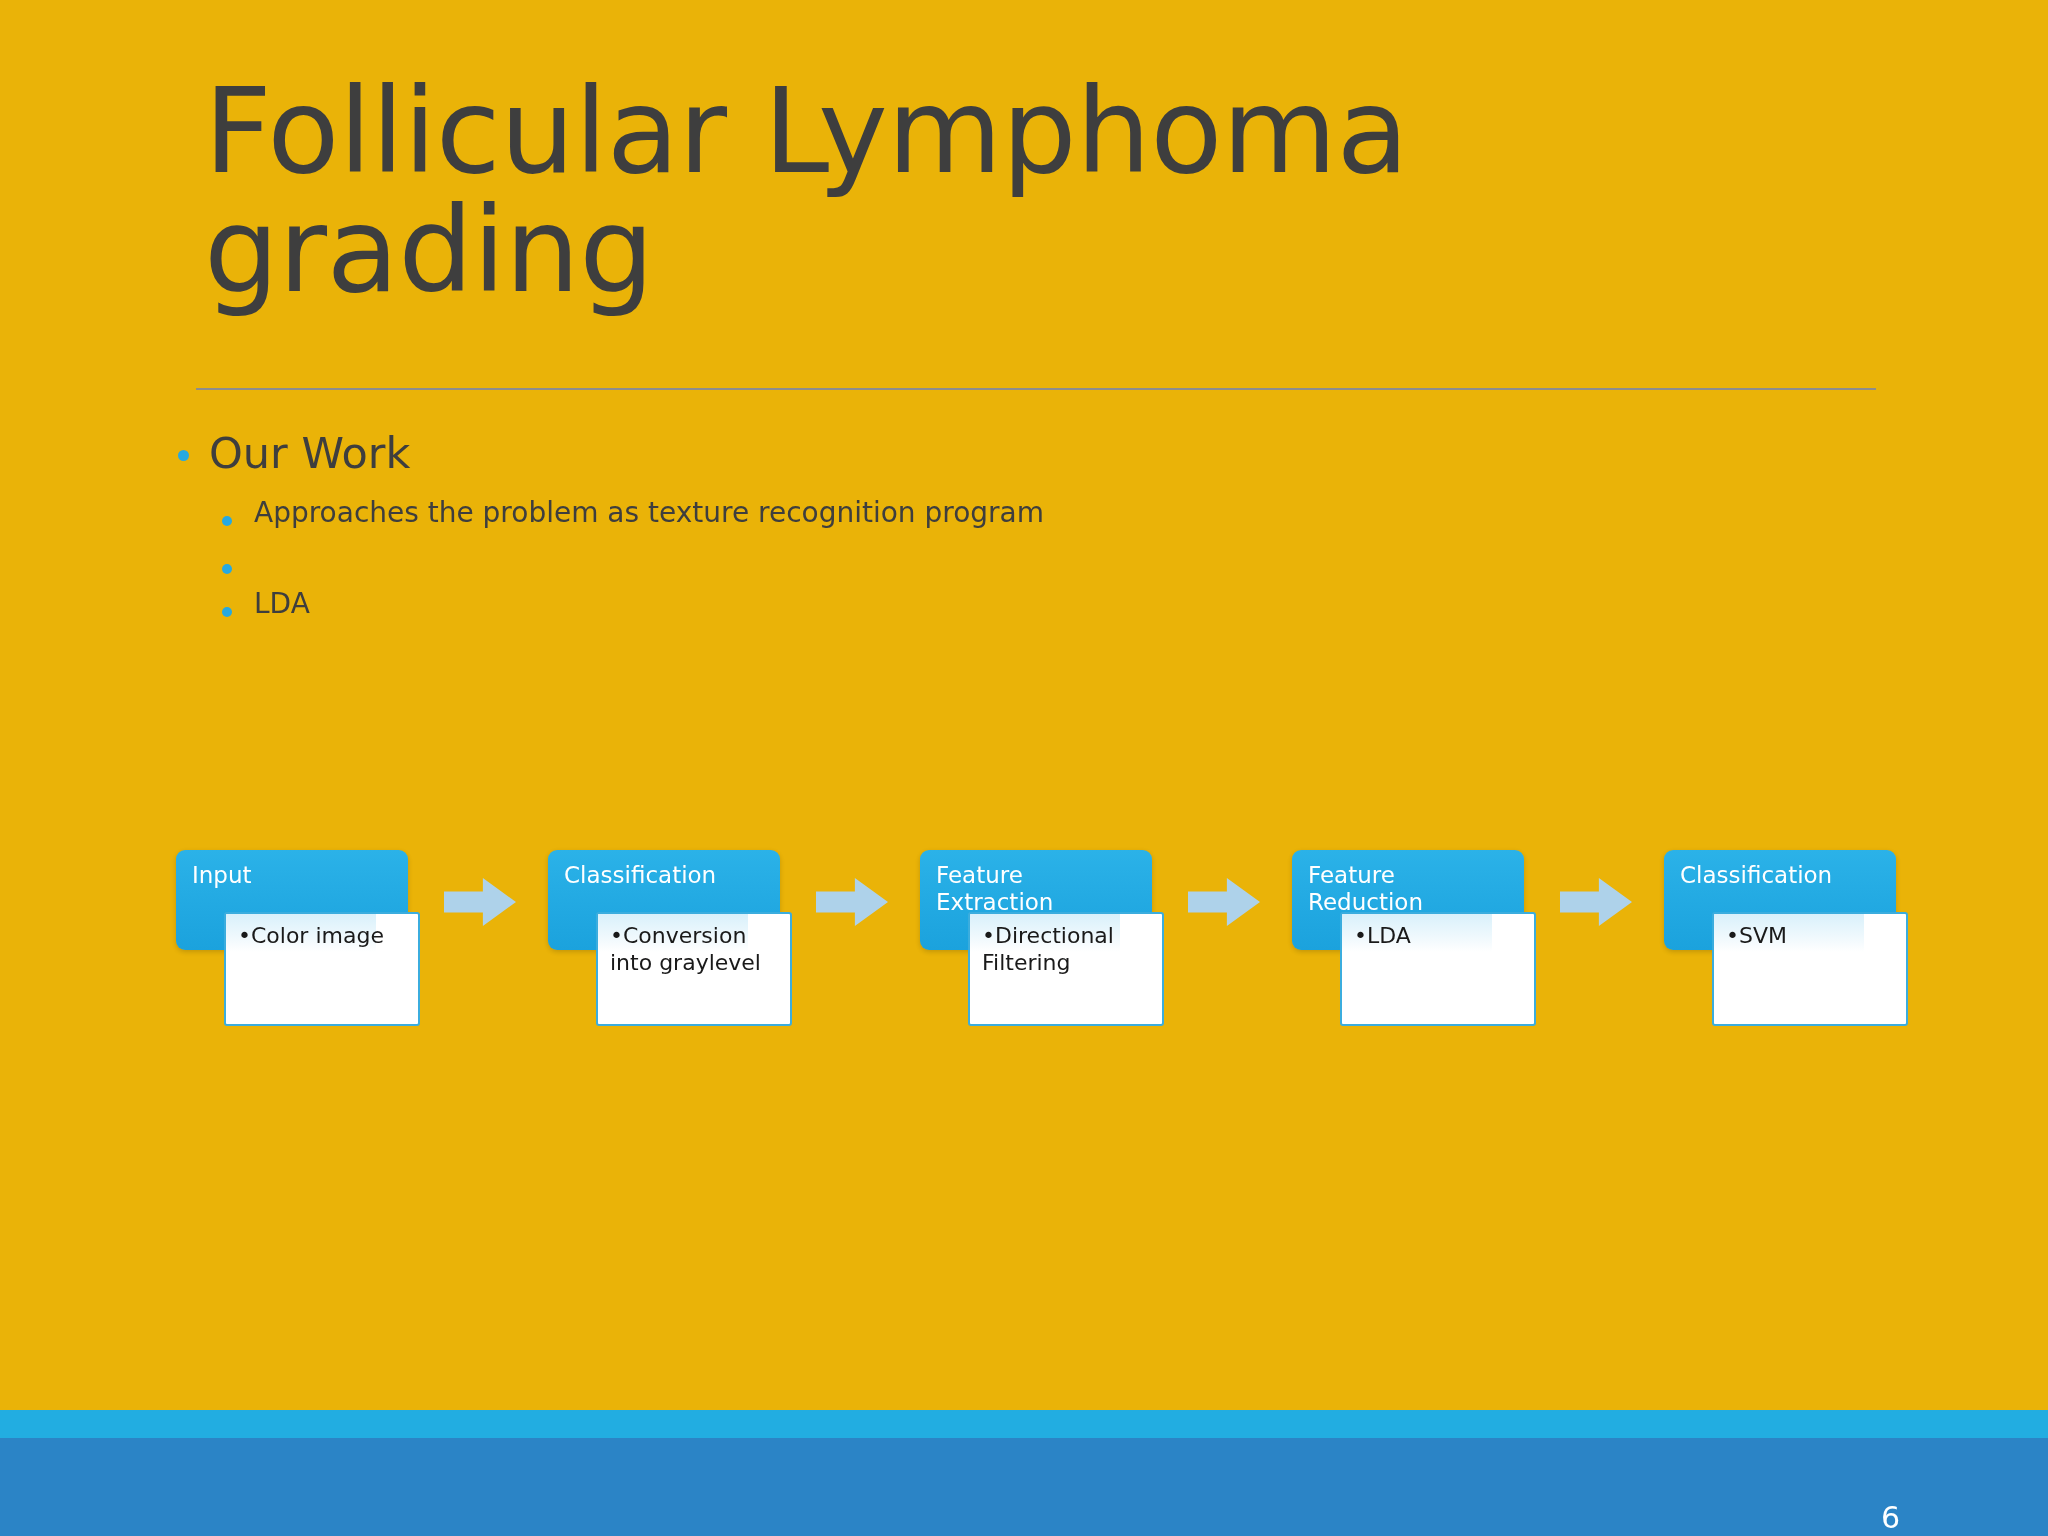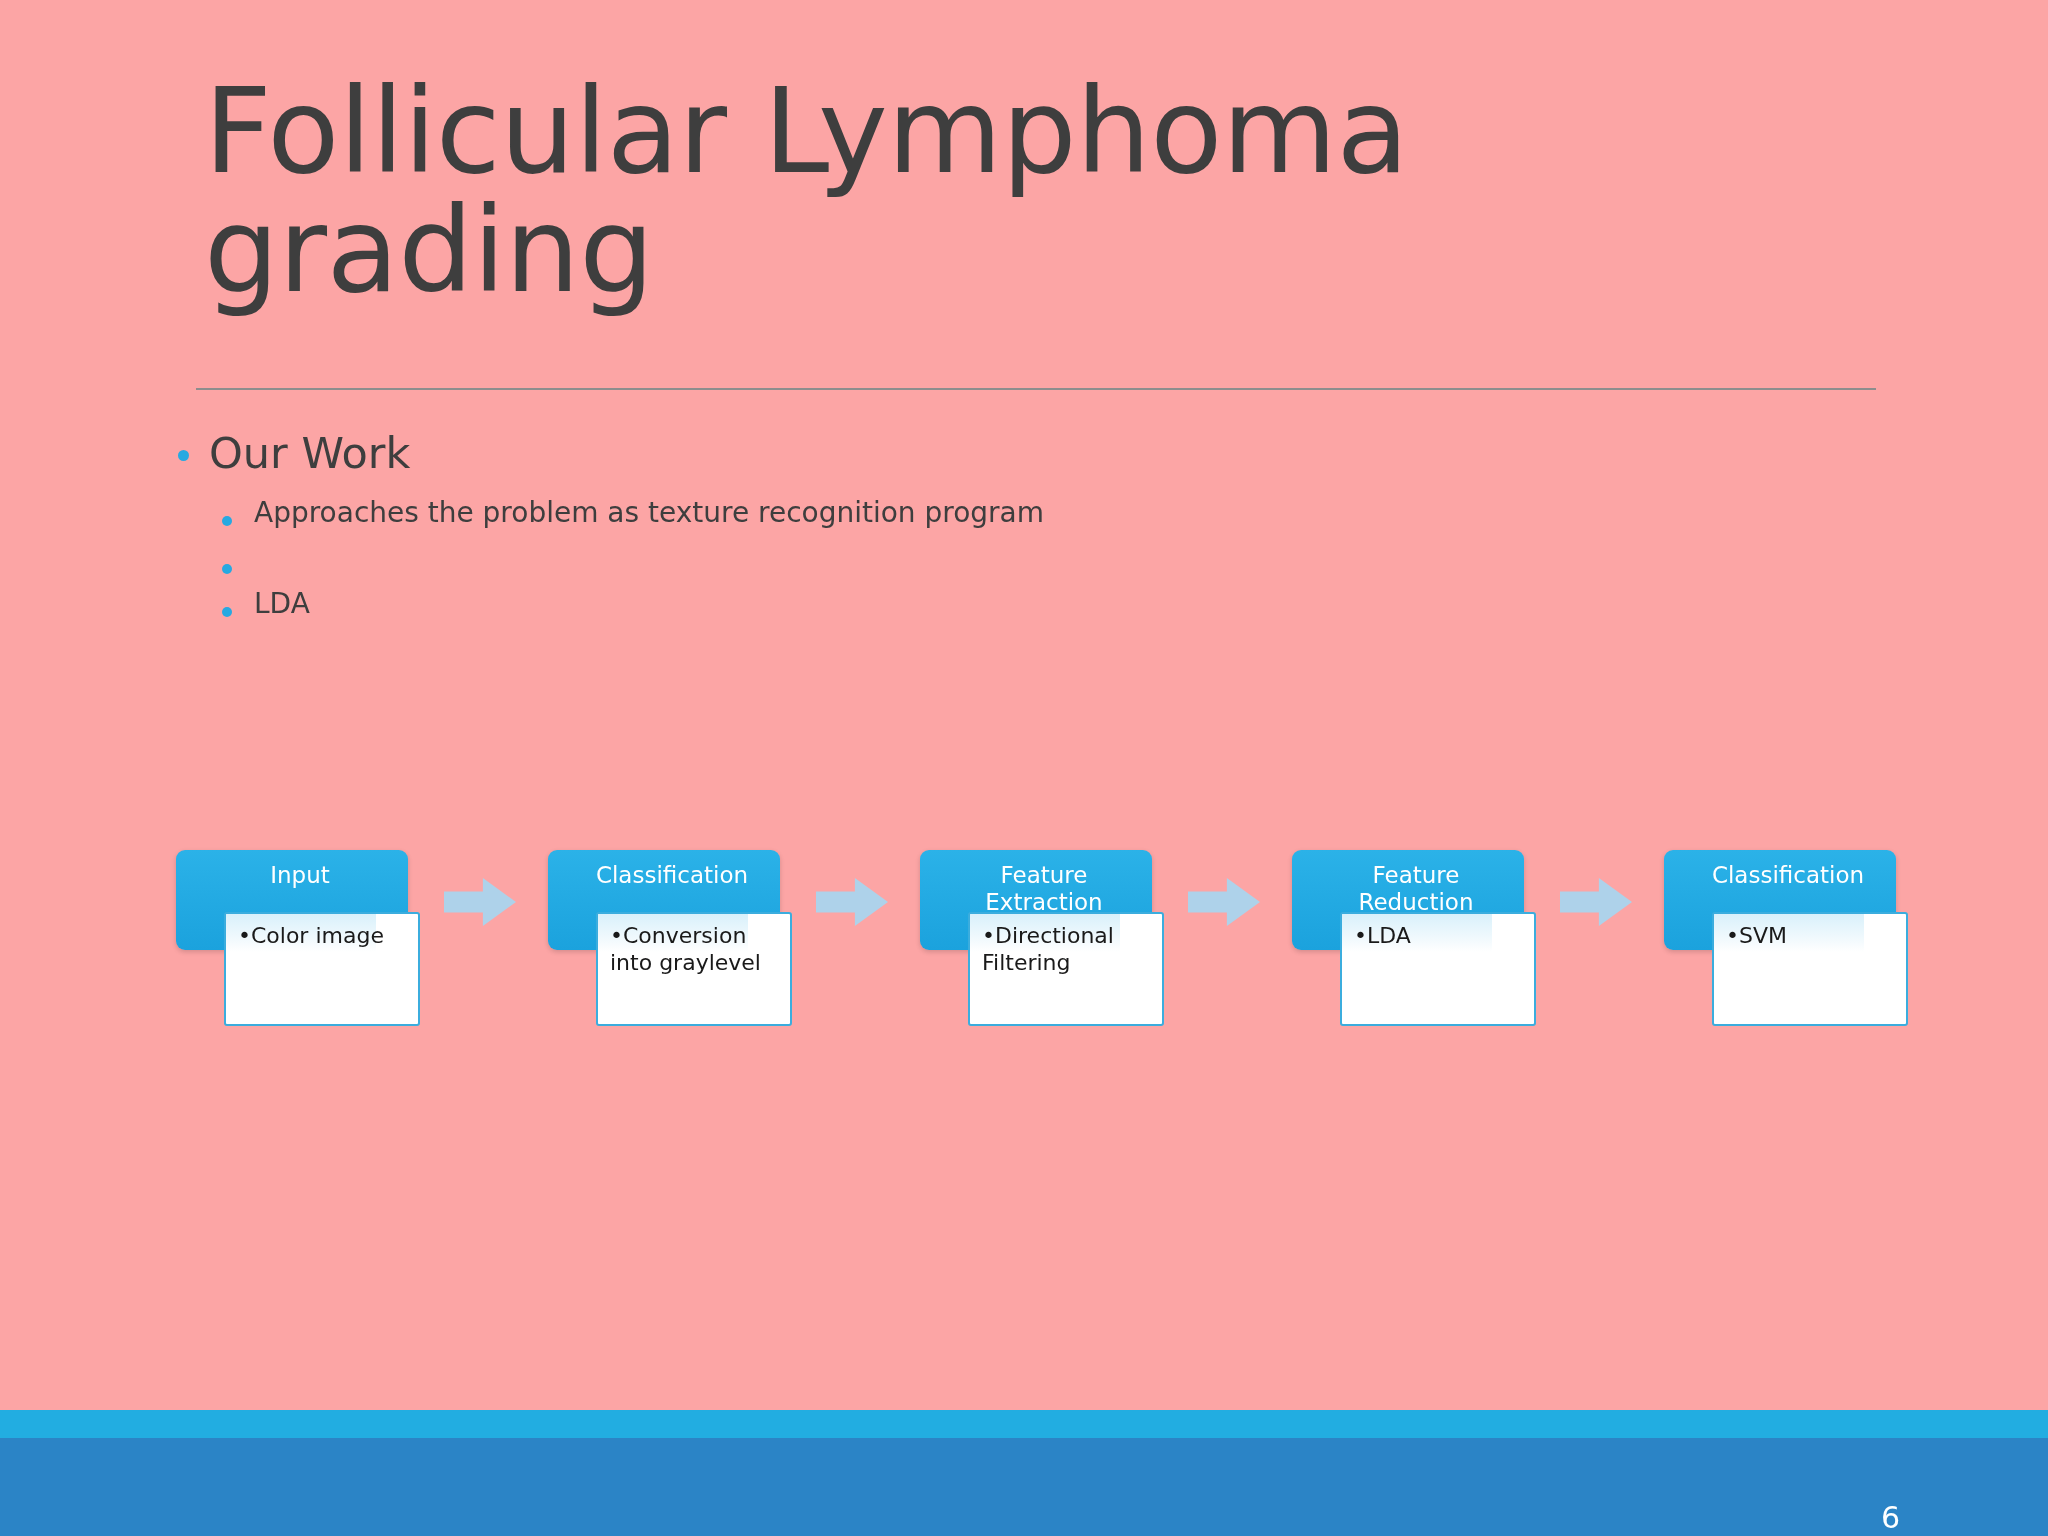--- a/index.html
+++ b/index.html
@@ -13,21 +13,21 @@
     position: relative;
     overflow: hidden;
     font-family: "Liberation Sans", sans-serif;
     background: #ffffff;
   }
 
   
   #slide {
     position: absolute;
     inset: 0;
-    background: #fca5a5;
+    background: #eab308;
   }
 
   
   #title-block {
     position: absolute;
     left: 204px;
     top: 72px;
     width: 1400px;
   }
   #slide-title {
@@ -117,21 +117,20 @@
     border-radius: 9px;
     box-shadow: 0 2px 5px rgba(0,0,0,0.16);
     color: #ffffff;
     font-family: "DejaVu Sans", sans-serif;
     font-size: 23px;
     line-height: 1.18;
     padding: 12px 0 0 16px;
     box-sizing: border-box;
     white-space: pre-line;
     z-index: 1;
-    text-align: center;
   }
   .stage-body {
     position: absolute;
     left: 48px;
     top: 62px;
     width: 196px;
     height: 114px;
     background: #ffffff;
     border: 2.5px solid #3badde;
     border-radius: 3px;

